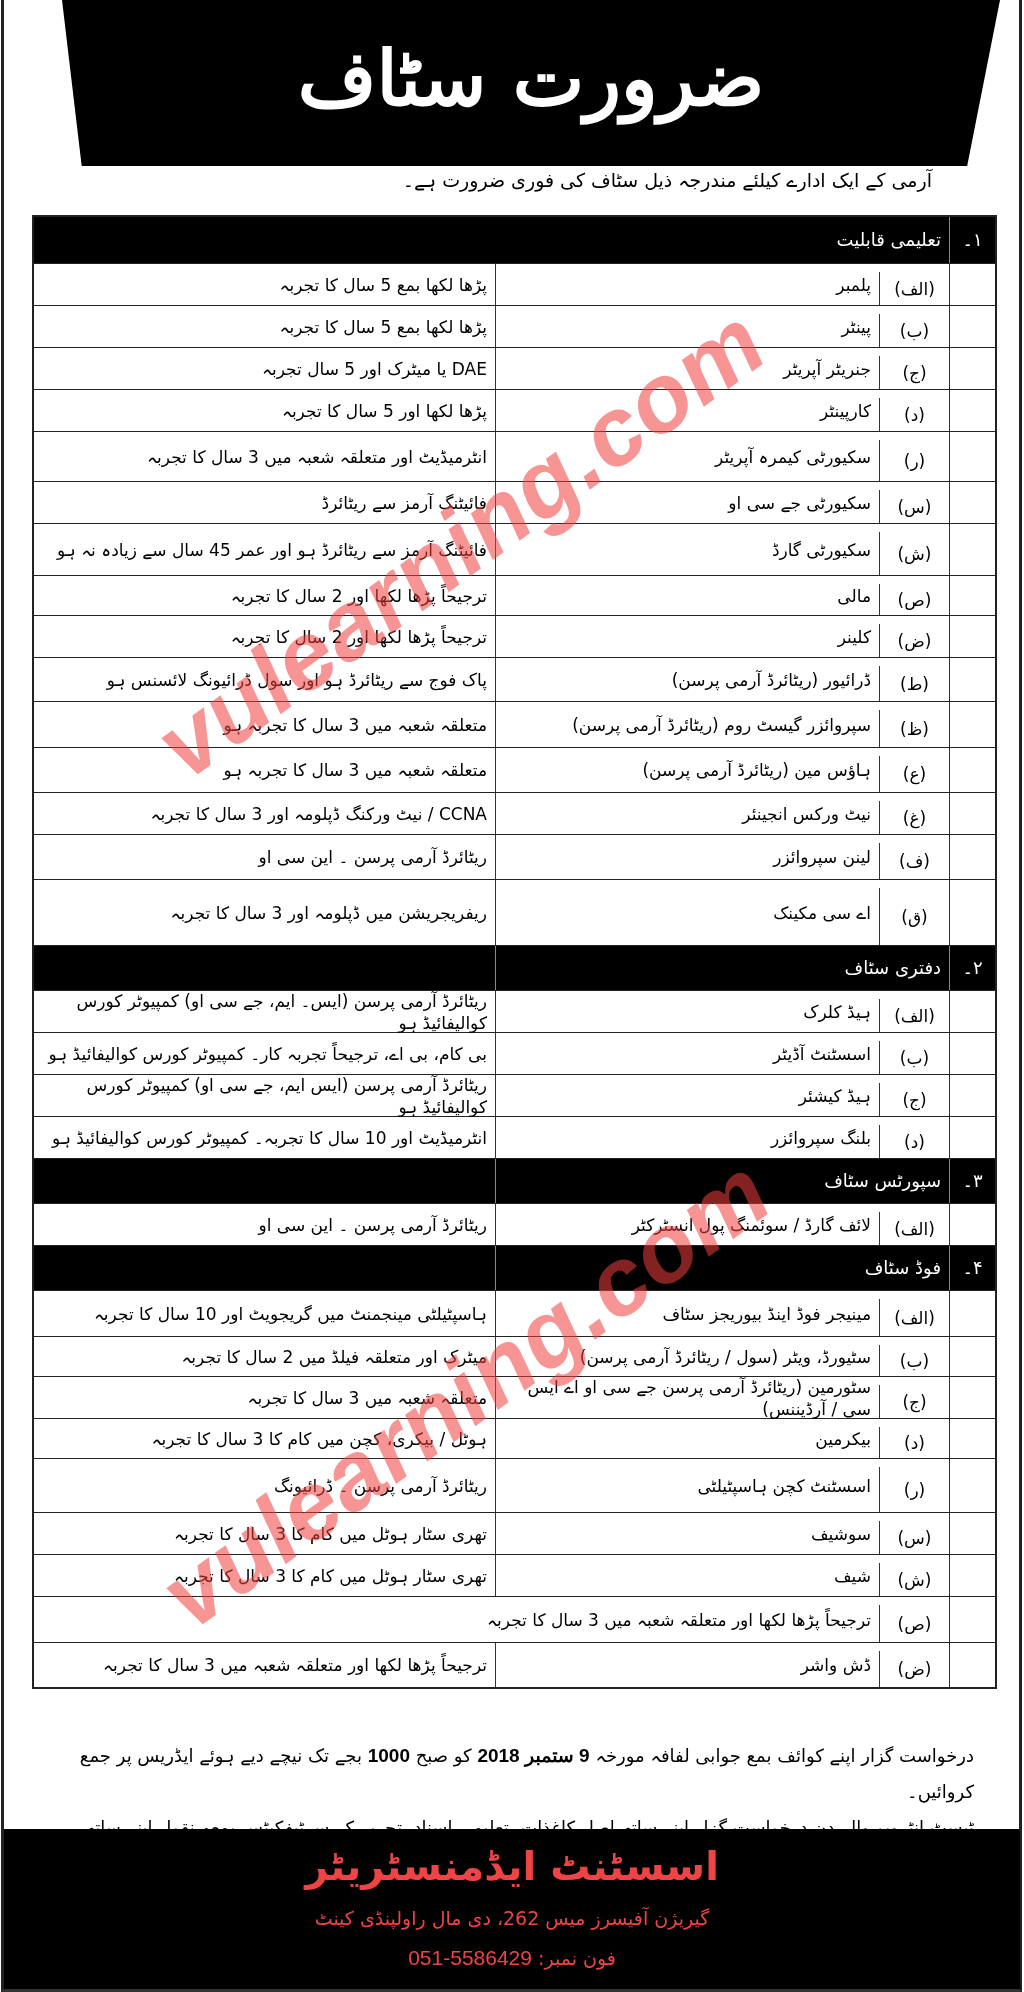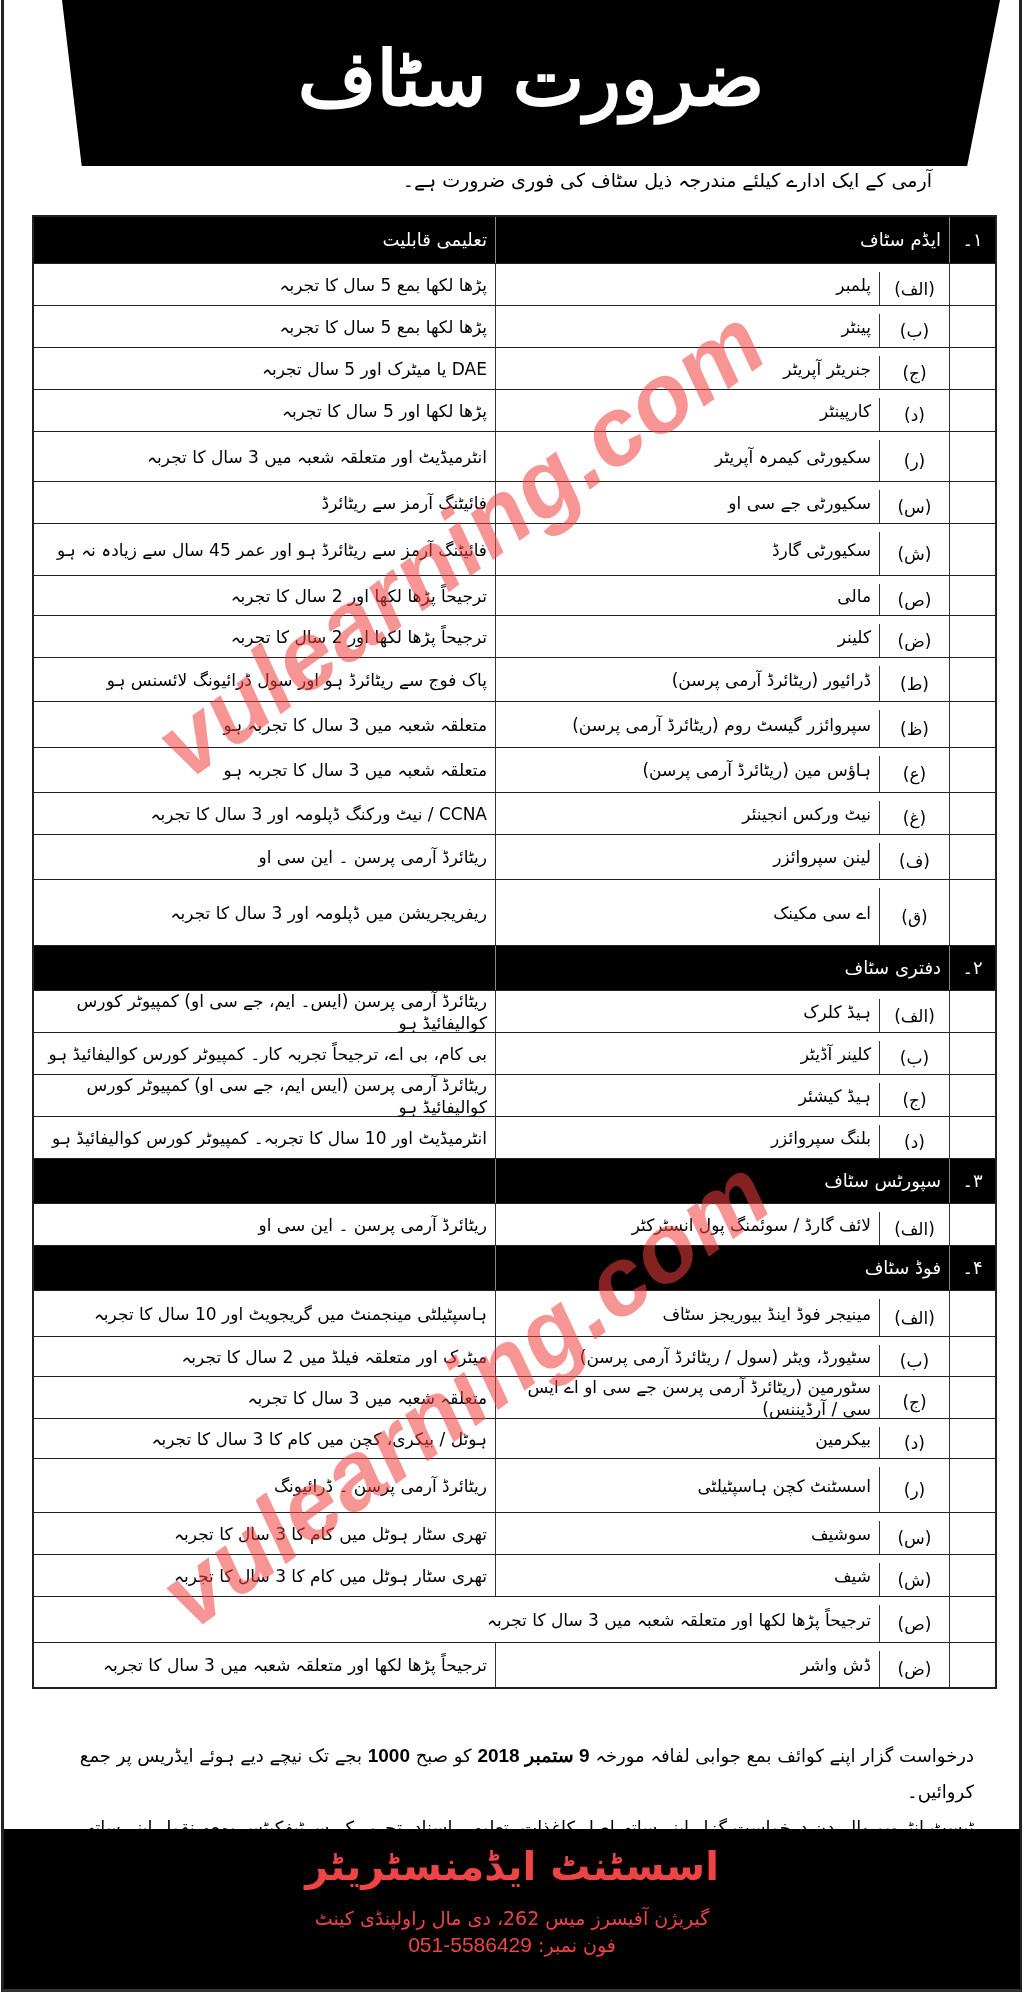--- a/index.html
+++ b/index.html
@@ -54,21 +54,21 @@
     direction: rtl; text-align: right; font-size: 18px; line-height: 36px;
   }
   .notes b { font-family: "Liberation Sans", sans-serif; font-weight: bold; font-size: 19px; }
 
   .footer {
     position: absolute; left: 4px; top: 1829px; width: 1016px; height: 160px;
     background: #000; color: #ef4444; text-align: center;
   }
   .footer-title { direction: rtl; font-size: 40px; font-weight: bold; margin-top: 10px; line-height: 54px; }
   .footer-address { direction: rtl; font-size: 19px; margin-top: 12px; line-height: 26px; }
-  .footer-phone { direction: rtl; font-size: 19px; margin-top: 1px; line-height: 26px; }
+  .footer-phone { direction: rtl; font-size: 19px; margin-top: 14px; line-height: 26px; }
   .footer-phone .num { font-family: "Liberation Sans", sans-serif; font-size: 21px; }
 
   .watermark {
     position: absolute; font-family: "Liberation Sans", sans-serif; font-weight: bold; font-style: italic;
     color: rgba(240, 60, 60, 0.55); font-size: 96px; white-space: nowrap;
     transform-origin: left bottom; pointer-events: none; letter-spacing: 1px;
   }
   .wm1 { left: 200px; top: 690px; transform: rotate(-36deg); }
   .wm2 { left: 205px; top: 1540px; transform: rotate(-36deg); }
 </style>
@@ -79,21 +79,20 @@
 
 <div class="banner">
   <div class="banner-title">ضرورت سٹاف</div>
 </div>
 
 <div class="intro">آرمی کے ایک ادارے کیلئے مندرجہ ذیل سٹاف کی فوری ضرورت ہے۔</div>
 
 <div class="table" id="jobs-table">
     <div class="row section-head" style="height: 47px;">
       <div class="cell c-num">۱۔</div>
-      <div class="cell c-span">ایڈم سٹاف</div>
       <div class="cell c-qual">تعلیمی قابلیت</div>
     </div>
     <div class="row item" style="height: 42px;">
       <div class="cell c-num"></div>
       <div class="cell c-sub">(الف)</div>
       <div class="cell c-title">پلمبر</div>
       <div class="cell c-qual">پڑھا لکھا بمع 5 سال کا تجربہ</div>
     </div>
     <div class="row item" style="height: 42px;">
       <div class="cell c-num"></div>
@@ -186,21 +185,21 @@
     </div>
     <div class="row item" style="height: 42px;">
       <div class="cell c-num"></div>
       <div class="cell c-sub">(الف)</div>
       <div class="cell c-title">ہیڈ کلرک</div>
       <div class="cell c-qual">ریٹائرڈ آرمی پرسن (ایس۔ ایم، جے سی او) کمپیوٹر کورس کوالیفائیڈ ہو</div>
     </div>
     <div class="row item" style="height: 42px;">
       <div class="cell c-num"></div>
       <div class="cell c-sub">(ب)</div>
-      <div class="cell c-title">کلینر آڈیٹر</div>
+      <div class="cell c-title">اسسٹنٹ آڈیٹر</div>
       <div class="cell c-qual">بی کام، بی اے، ترجیحاً تجربہ کار۔ کمپیوٹر کورس کوالیفائیڈ ہو</div>
     </div>
     <div class="row item" style="height: 42px;">
       <div class="cell c-num"></div>
       <div class="cell c-sub">(ج)</div>
       <div class="cell c-title">ہیڈ کیشئر</div>
       <div class="cell c-qual">ریٹائرڈ آرمی پرسن (ایس ایم، جے سی او) کمپیوٹر کورس کوالیفائیڈ ہو</div>
     </div>
     <div class="row item" style="height: 42px;">
       <div class="cell c-num"></div>

